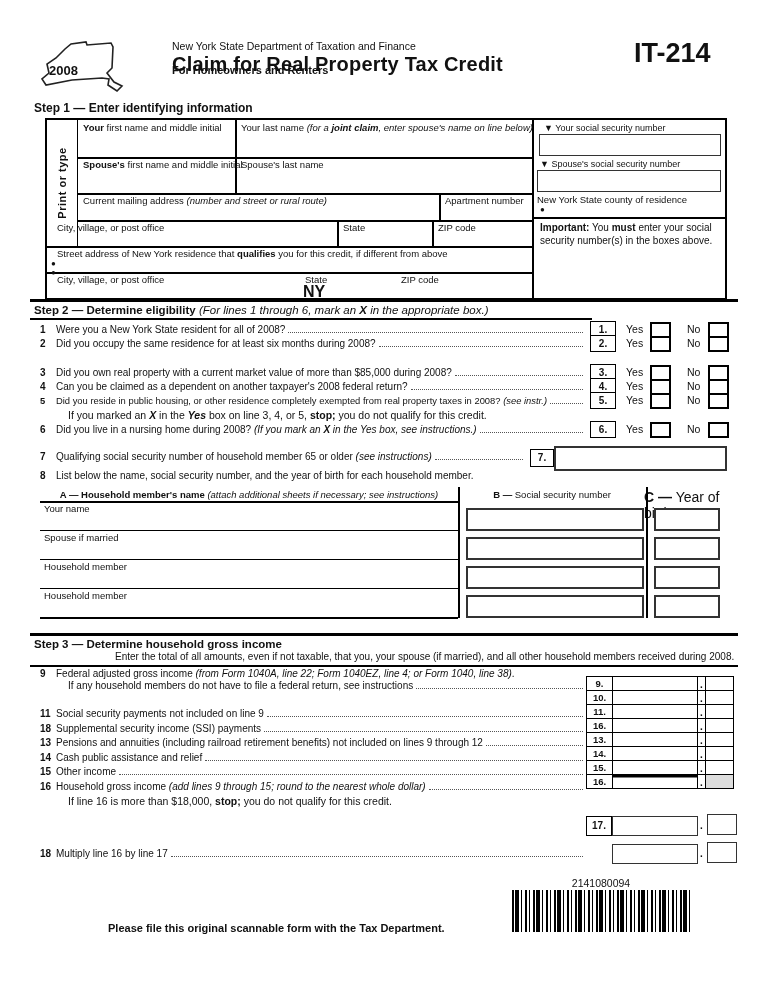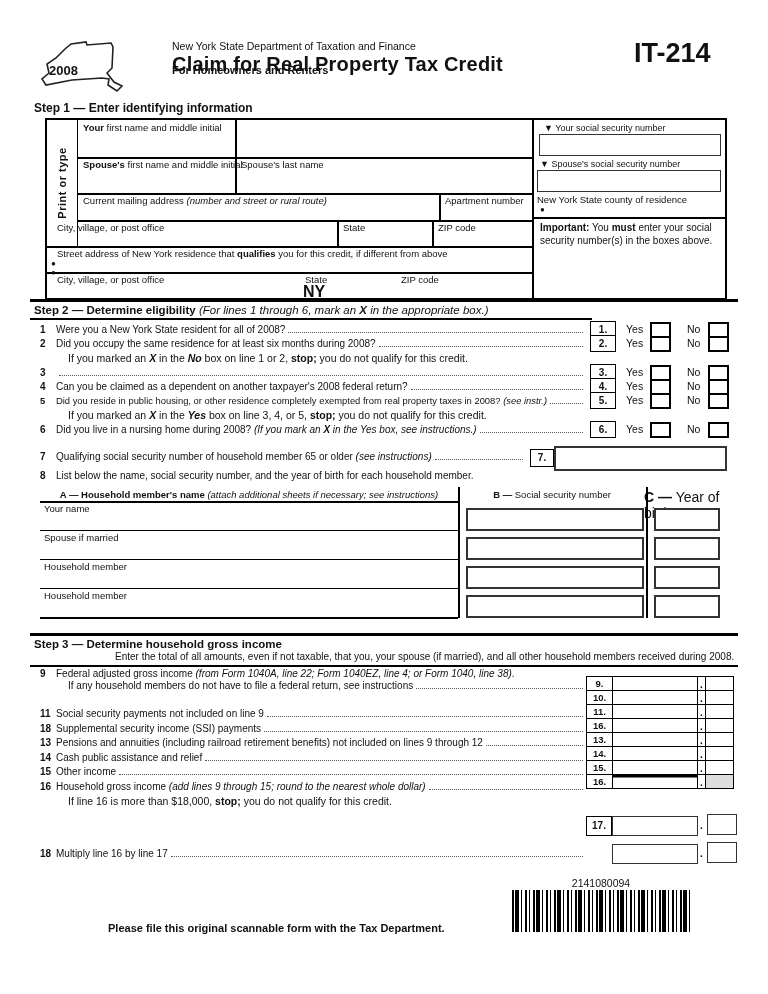--- a/index.html
+++ b/index.html
@@ -65,20 +65,21 @@
     <div class="cellline" style="left:0;top:126px;width:485px;height:2px"></div>
     <div class="cellline" style="left:0;top:152px;width:485px;height:1.5px"></div>
     <div class="cellline" style="left:188px;top:0;width:1.5px;height:73px"></div>
     <div class="cellline" style="left:392px;top:73px;width:1.5px;height:27px"></div>
     <div class="cellline" style="left:290px;top:100px;width:1.5px;height:26px"></div>
     <div class="cellline" style="left:385px;top:100px;width:1.5px;height:26px"></div>
     <div class="cellline" style="left:485px;top:0;width:2px;height:178px"></div>
     <div class="cellline" style="left:485px;top:97px;width:193px;height:1.5px"></div>
 
     <div class="lbl" style="left:36px;top:3px"><b>Your</b> first name and middle initial</div>
+    <div class="lbl" style="left:194px;top:3px">Your last name <i>(for a <b>joint claim</b>, enter spouse's name on line below)</i></div>
 
     <div class="lbl" style="left:36px;top:40px"><b>Spouse's</b> first name and middle initial</div>
     <div class="lbl" style="left:194px;top:40px">Spouse's last name</div>
 
     <div class="lbl" style="left:36px;top:76px">Current mailing address <i>(number and street or rural route)</i></div>
     <div class="lbl" style="left:398px;top:76px">Apartment number</div>
 
     <div class="lbl" style="left:10px;top:103px">City, village, or post office</div>
     <div class="lbl" style="left:296px;top:103px">State</div>
     <div class="lbl" style="left:391px;top:103px">ZIP code</div>
@@ -126,24 +127,24 @@
     <span class="num">2</span>
     <span class="qtext">Did you occupy the same residence for at least six months during 2008?</span>
       <span class="leader"></span>
   </div>
   <div class="numbox" style="left:590px;top:335px">2.</div>
   <div class="yn" style="left:626px;top:337px">Yes</div>
   <div class="cb" style="left:650px;top:336px"></div>
   <div class="yn" style="left:687px;top:337px">No</div>
   <div class="cb" style="left:708px;top:336px"></div>
 
-  <div class="note" style="left:68px;top:352px;font-size:10.5px">If you marked an <b><i>X</i></b> in the <b><i>No</i></b> box on line 1 or 2, <b>stop;</b> you do not qualify for this credit.</div>
 
   <div class="qline" style="left:40px;top:367px;width:546px">
     <span class="num">3</span>
+    <span class="qtext">Did you own real property with a current market value of more than $85,000 during 2008?</span>
       <span class="leader"></span>
   </div>
   <div class="numbox" style="left:590px;top:364px">3.</div>
   <div class="yn" style="left:626px;top:366px">Yes</div>
   <div class="cb" style="left:650px;top:365px"></div>
   <div class="yn" style="left:687px;top:366px">No</div>
   <div class="cb" style="left:708px;top:365px"></div>
 
   <div class="qline" style="left:40px;top:381px;width:546px">
     <span class="num">4</span>

